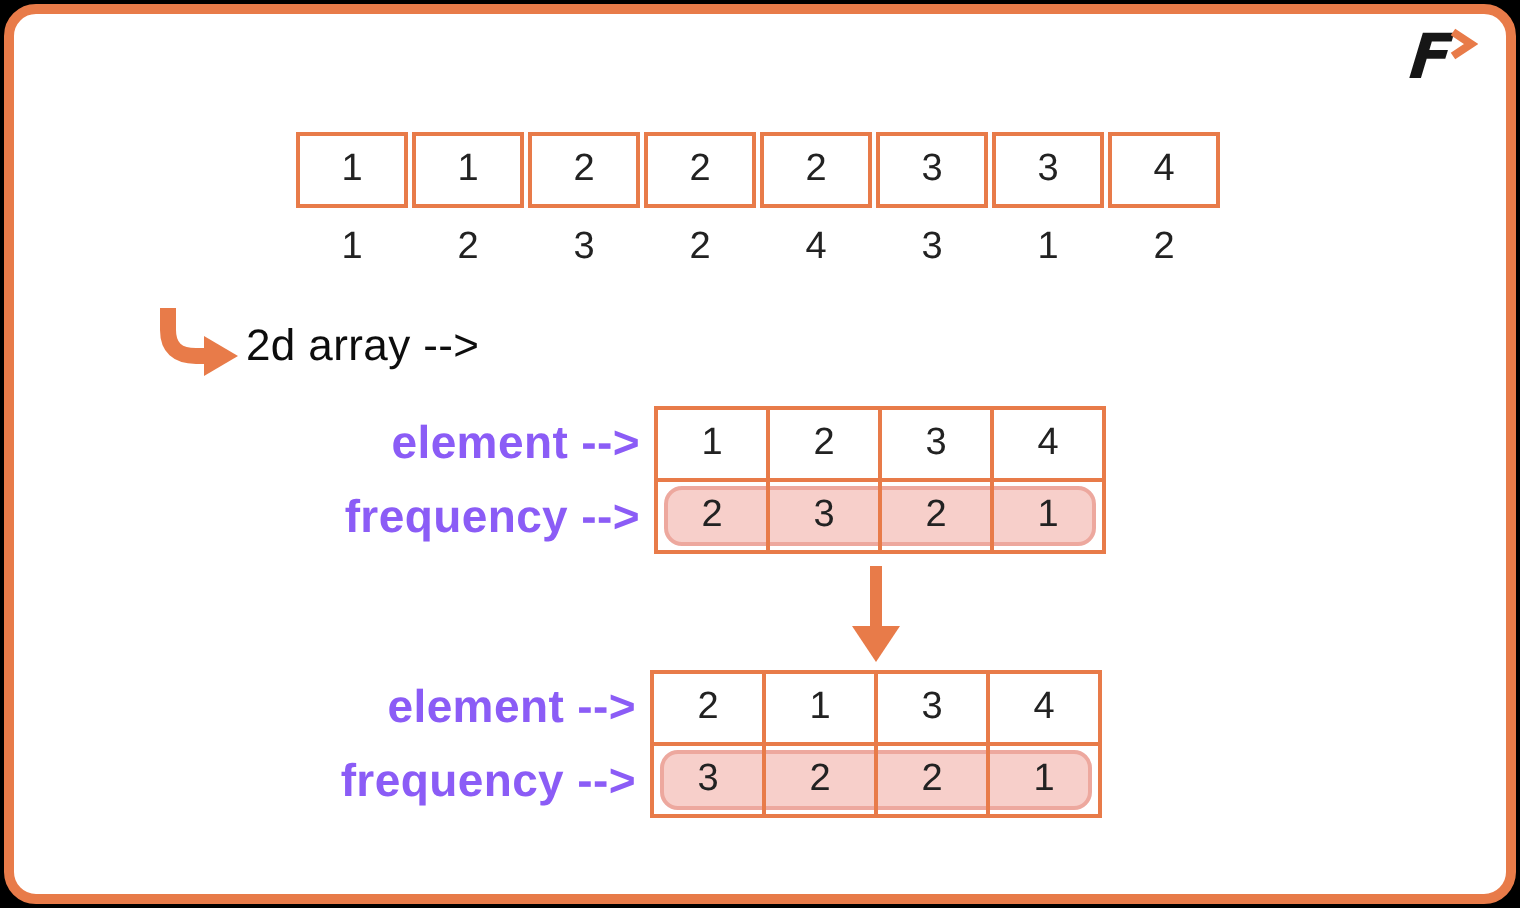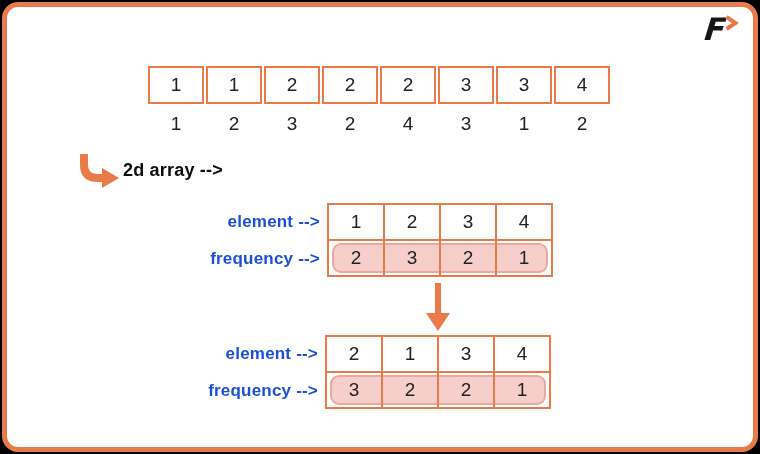--- a/index.html
+++ b/index.html
@@ -31,30 +31,30 @@
     border: 2px solid var(--orange, #e87b49);
     display: flex; align-items: center; justify-content: center;
     font-size: 19px; color: var(--ink, #222); background: #fff;
   }
   .below-row { position: absolute; left: 141px; top: 106px; display: flex; gap: 2px; }
   .bval { width: 56px; text-align: center; font-size: 19px; color: var(--ink, #222); }
   
   .annot-arrow { position: absolute; left: 70px; top: 146px; }
   .annot-label {
     position: absolute; left: 116px; top: 153px;
-    font-size: 18px; font-weight: bold; color: #0d0d0d; letter-spacing: 0.2px;
+    font-size: 22px; font-weight: normal; color: #0d0d0d; letter-spacing: 0.2px;
   }
   
   .ftable { position: absolute; display: flex; align-items: flex-start; }
   .ftable-1 { left: 137px; top: 196px; }
   .ftable-2 { left: 135px; top: 328px; }
   .lblcol { width: 183px; display: flex; flex-direction: column; }
   .lbl {
     height: 37px; display: flex; align-items: center; justify-content: flex-end;
-    padding-right: 7px; font-size: 17px; font-weight: bold; color: #1d4ed8;
+    padding-right: 7px; font-size: 23px; font-weight: bold; color: #8b5cf6;
     letter-spacing: 0.2px; white-space: nowrap;
   }
   .grid { border: 2px solid var(--orange, #e87b49); background: #fff; }
   .grow { display: flex; position: relative; }
   .grow + .grow { border-top: 2px solid var(--orange, #e87b49); }
   .gcell {
     width: 54px; height: 34px;
     display: flex; align-items: center; justify-content: center;
     font-size: 19px; color: var(--ink, #222);
     position: relative; z-index: 1;

